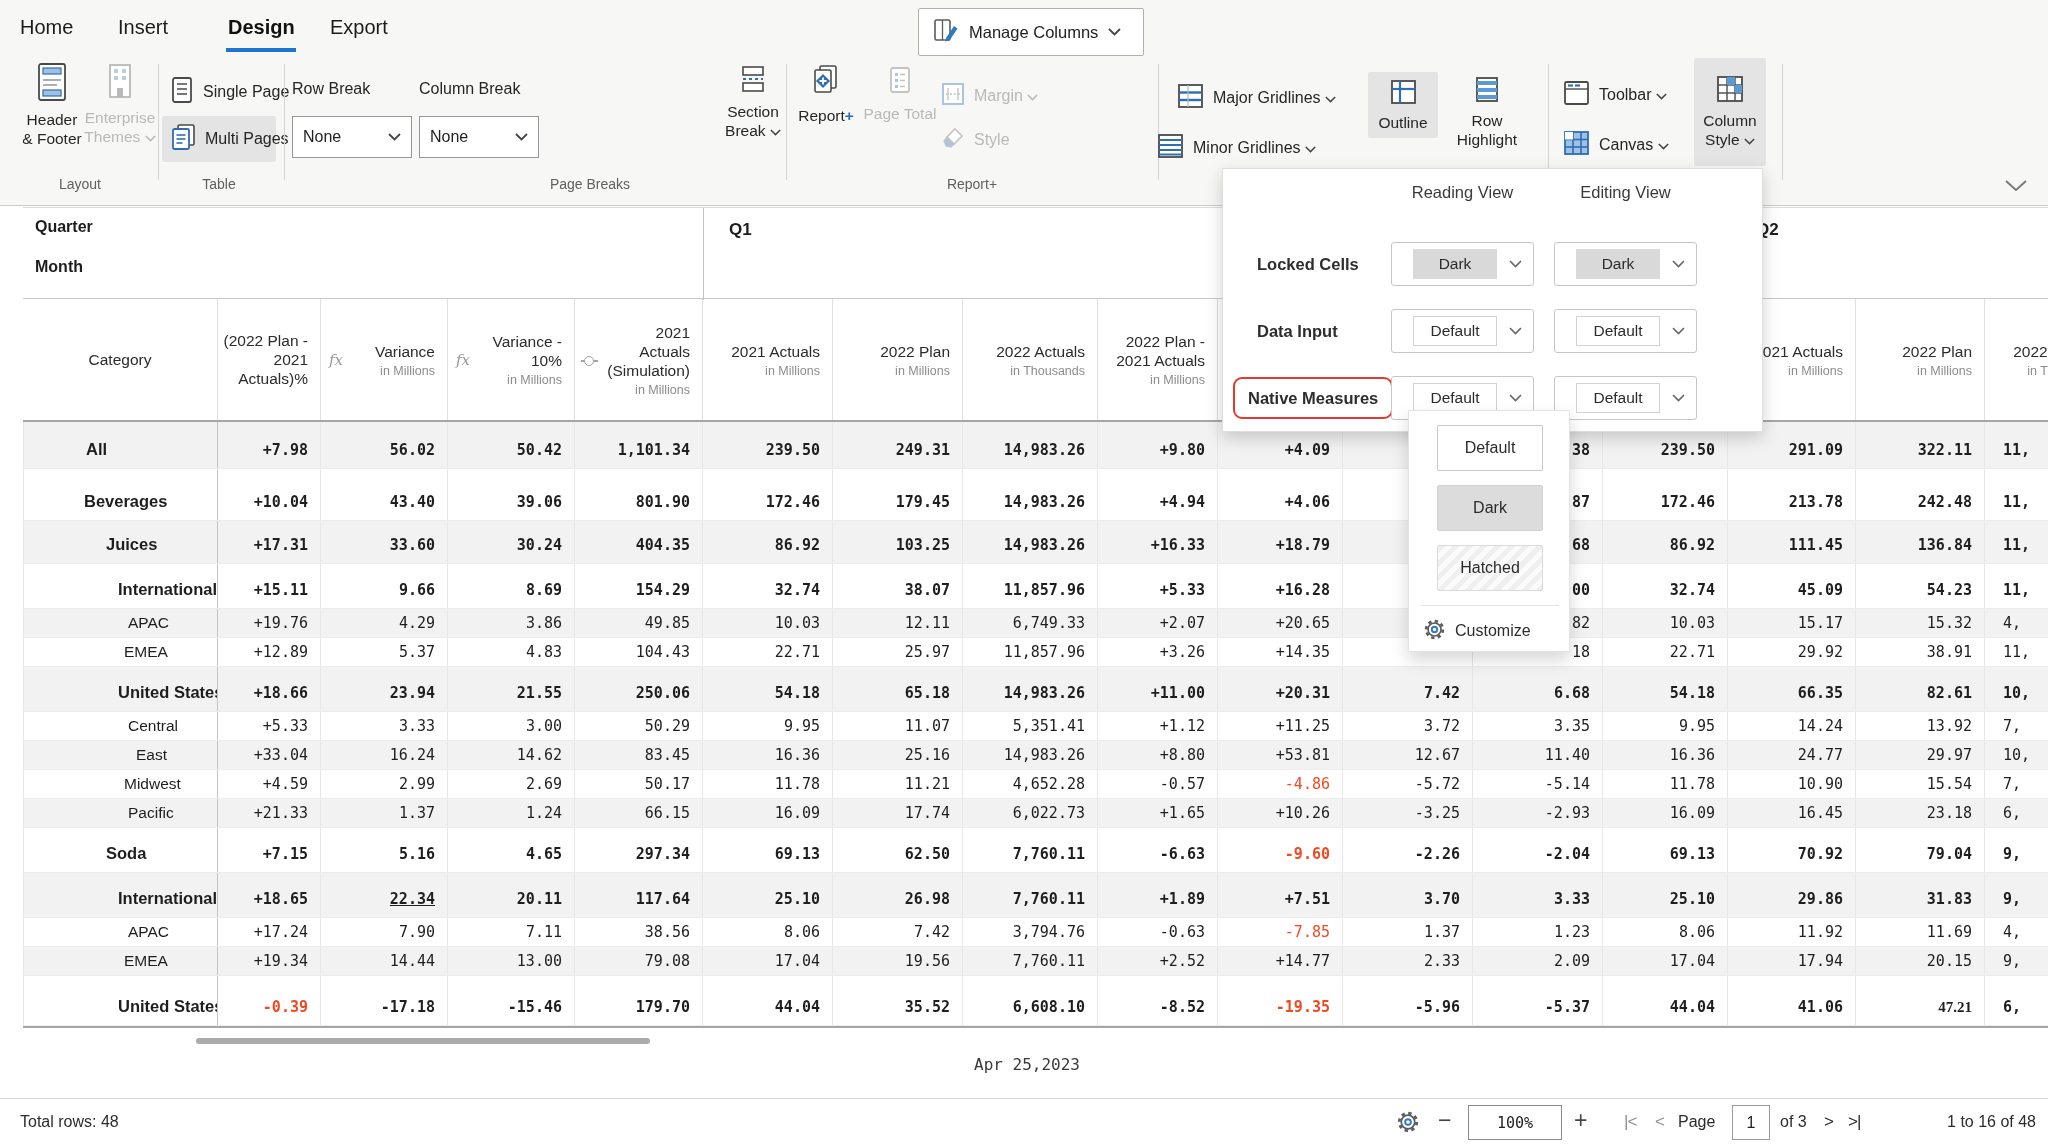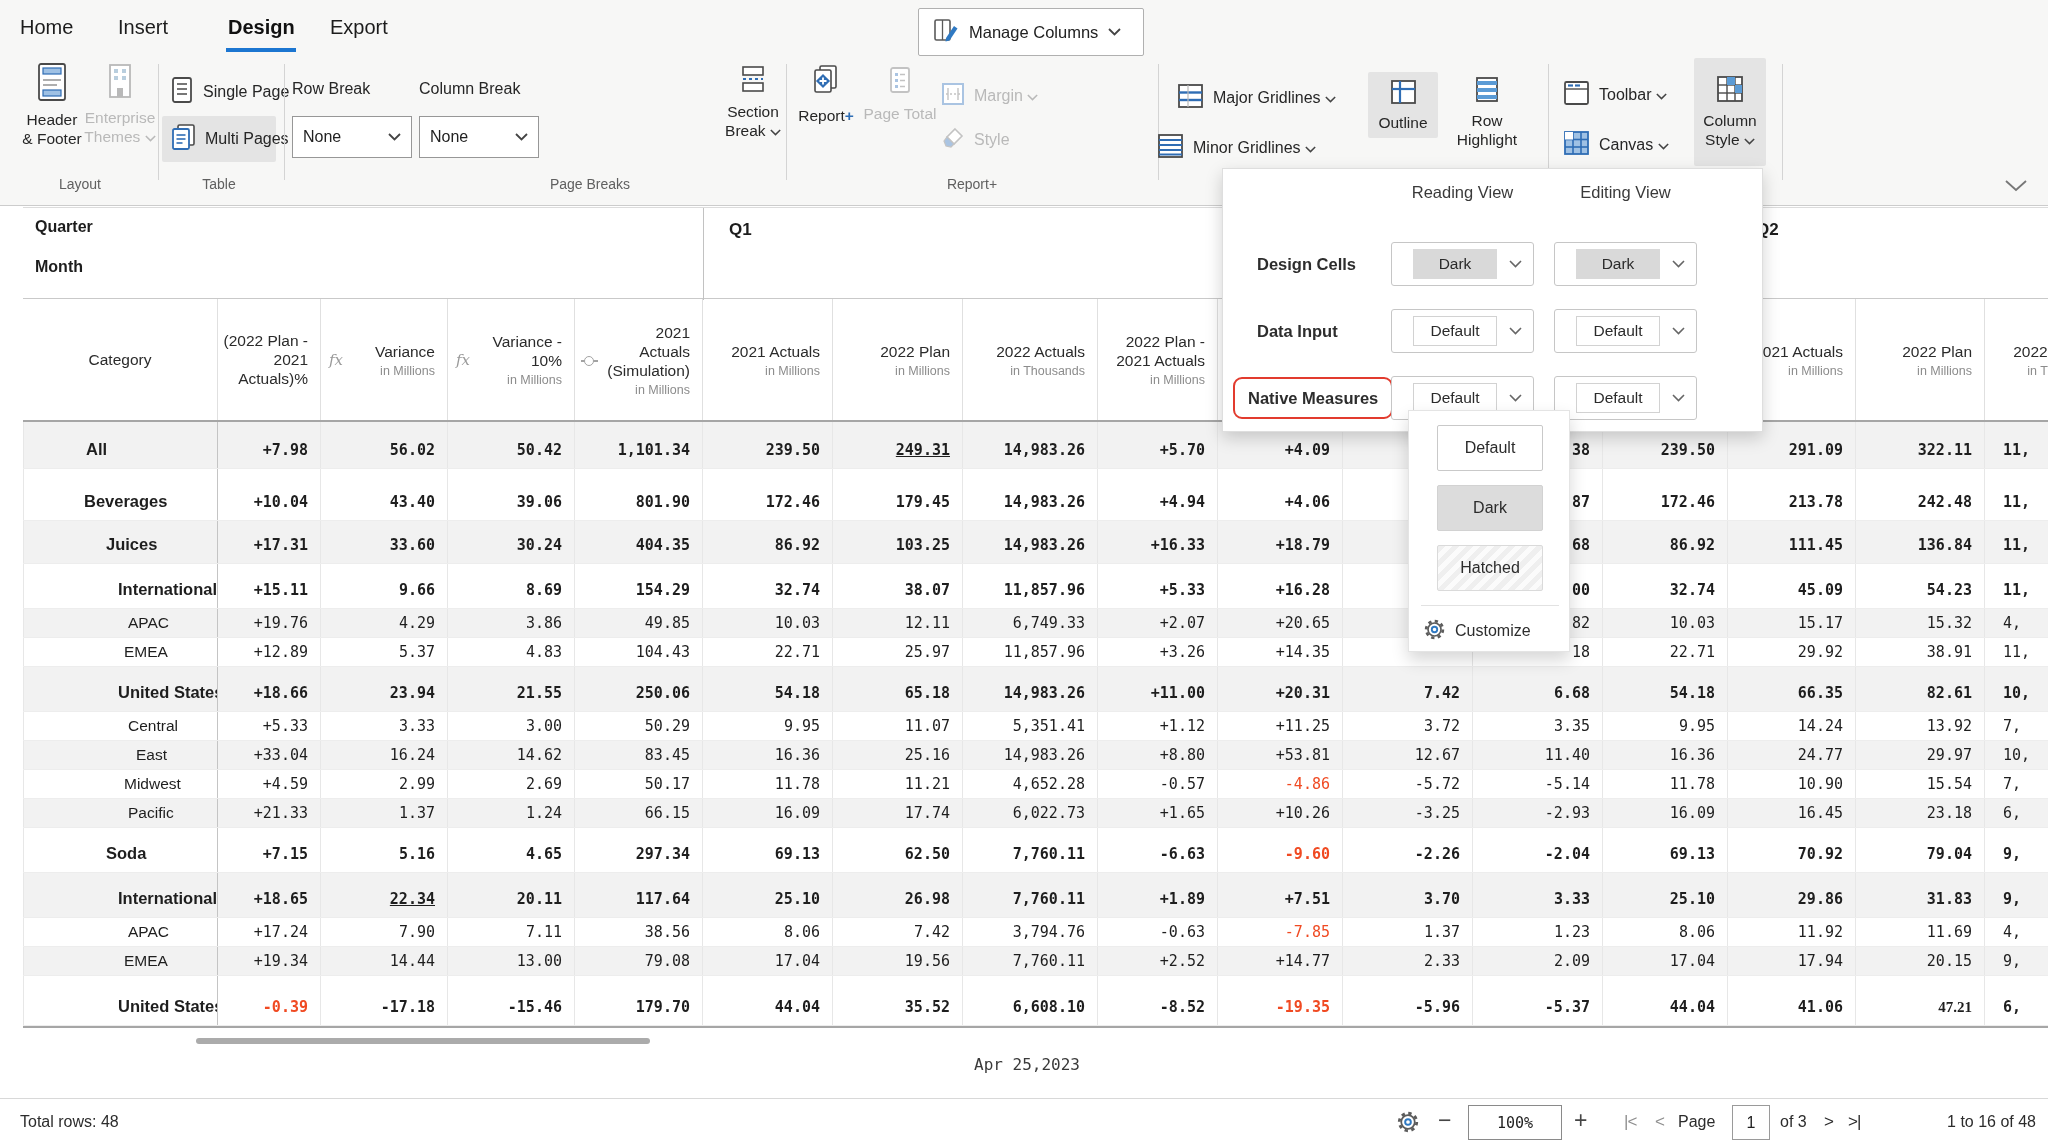--- a/index.html
+++ b/index.html
@@ -426,23 +426,23 @@
           </div>
         </div>
       <div id="table-body">
           <div class="trow shade bold group" style="height: 47px;">
             <div class="cell cat" style="width: 195px; padding-left: 62px;">All</div>
             <div class="cell num" style="width: 103px;">+7.98</div>
             <div class="cell num" style="width: 127px;">56.02</div>
             <div class="cell num" style="width: 127px;">50.42</div>
             <div class="cell num" style="width: 128px;">1,101.34</div>
             <div class="cell num" style="width: 130px;">239.50</div>
-            <div class="cell num" style="width: 130px; text-decoration: underline;">249.31</div>
+            <div class="cell num" style="width: 130px;">249.31</div>
             <div class="cell num" style="width: 135px;">14,983.26</div>
-            <div class="cell num" style="width: 120px;">+5.70</div>
+            <div class="cell num" style="width: 120px;">+9.80</div>
             <div class="cell num" style="width: 125px;">+4.09</div>
             <div class="cell num" style="width: 130px;"></div>
             <div class="cell num" style="width: 130px;">38</div>
             <div class="cell num" style="width: 125px;">239.50</div>
             <div class="cell num" style="width: 128px;">291.09</div>
             <div class="cell num" style="width: 129px;">322.11</div>
             <div class="cell num clip" style="width: 130px;">11,</div>
           </div>
           <div class="trow bold group" style="height: 52px;">
             <div class="cell cat" style="width: 195px; padding-left: 60px;">Beverages</div>
@@ -742,21 +742,21 @@
     <span class="pgnav on" style="left:1824px">&gt;</span>
     <span class="pgnav on" style="left:1848px">&gt;|</span>
     <span class="sbtext" style="right:12px">1 to 16 of 48</span>
   </div>
 
   <div id="panel">
     <div class="pvhead" style="left:168px">Reading View</div>
     <div class="pvhead" style="left:331px">Editing View</div>
     <div id="panel-rows">
         <div class="prow" style="top: 73px;">
-          <span class="plabel">Design Cells</span>
+          <span class="plabel">Locked Cells</span>
           <div class="pdrop" style="left: 168px;">
             <span class="chip dark">Dark</span>
             <span class="chev">
               <svg width="13" height="8" viewBox="0 0 13 8">
                 <path d="M1 1l5.5 5.5L12 1" fill="none" stroke="#666" stroke-width="1.6"></path>
               </svg>
             </span>
           </div>
           <div class="pdrop" style="left: 331px;">
             <span class="chip dark">Dark</span>

